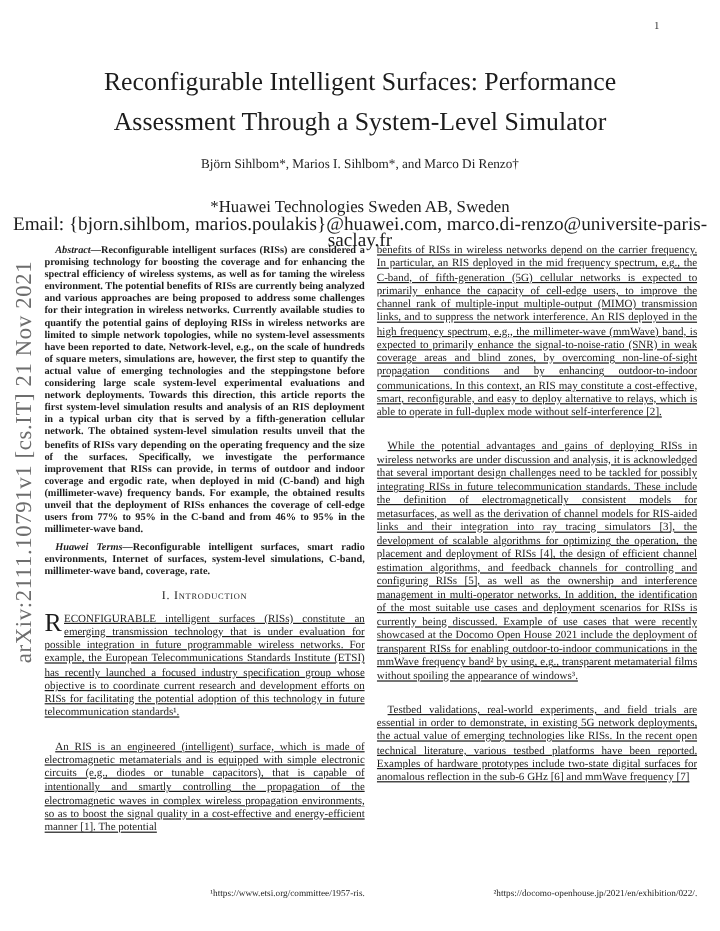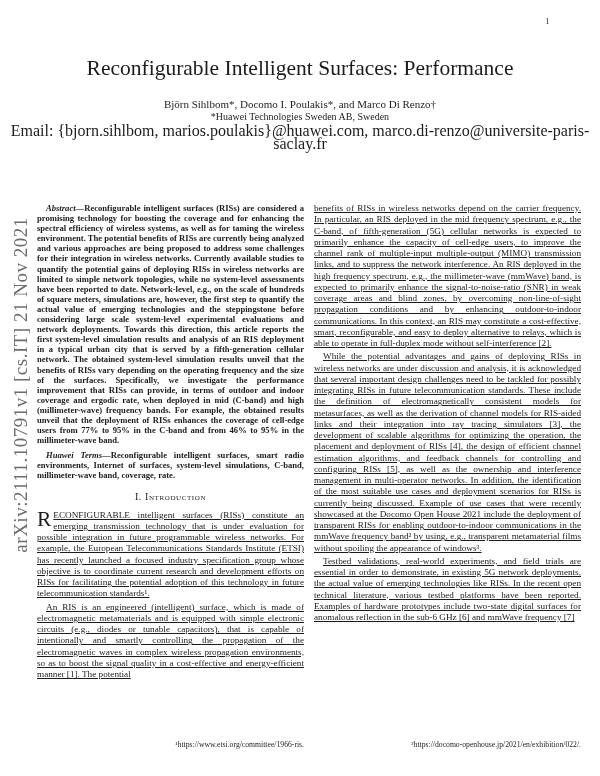--- a/index.html
+++ b/index.html
@@ -32,21 +32,21 @@
   }
   .header {
     position: absolute;
     top: 52px;
     left: 0;
     width: 600px;
     text-align: center;
   }
   .title { font-size: 21.5px; line-height: 33px; font-weight: 400; }
   .authors { margin-top: 12px; font-size: 11px; line-height: 14px; }
-  .affil { font-size: 10px; line-height: 12.5px; }
+  .affil { font-size: 14px; line-height: 12.5px; margin-top: 24px; }
   .email { font-size: 16px; line-height: 13px; }
   .columns {
     position: absolute;
     top: 203px;
     left: 37px;
     width: 544px;
     height: 547px;
     display: flex;
     gap: 10px;
   }
@@ -75,21 +75,21 @@
     letter-spacing: 0.6px;
     margin: 10px 0 8px 0;
   }
   .body-para {
     font-size: 9.2px;
     line-height: 11.25px;
     text-align: justify;
     hyphens: auto;
     text-decoration: underline;
   }
-  .body-para.indent { text-indent: 9px; margin-top: 2px; }
+  .body-para.indent { text-indent: 9px; margin-top: 17px; }
   .dropcap {
     float: left;
     font-size: 21.5px;
     line-height: 17.5px;
     padding: 1px 2px 0 0;
   }
   .footnote {
     font-size: 7.7px;
     line-height: 10.5px;
     text-indent: 8px;
@@ -102,42 +102,43 @@
 
 <div class="page">
 
   <div class="page-number">1</div>
 
   <div class="watermark" style="color: rgb(109, 109, 109);">arXiv:2111.10791v1  [cs.IT]  21 Nov 2021</div>
 
   <div class="header">
     <h1 class="title">
       <div>Reconfigurable Intelligent Surfaces: Performance</div>
+      <div>Assessment Through a System-Level Simulator</div>
     </h1>
-    <div class="authors">Björn Sihlbom*, Docomo I. Poulakis*, and Marco Di Renzo†</div>
+    <div class="authors">Björn Sihlbom*, Marios I. Sihlbom*, and Marco Di Renzo†</div>
     <div class="affil">*Huawei Technologies Sweden AB, Sweden</div>
     <div class="email">Email: {bjorn.sihlbom, marios.poulakis}@huawei.com, marco.di-renzo@universite-paris-saclay.fr</div>
   </div>
 
   <div class="columns">
 
     <div class="column">
       <p class="abstract">
         <span class="lead-label">Abstract—</span><span>Reconfigurable intelligent surfaces (RISs) are considered a promising technology for boosting the coverage and for enhancing the spectral efficiency of wireless systems, as well as for taming the wireless environment. The potential benefits of RISs are currently being analyzed and various approaches are being proposed to address some challenges for their integration in wireless networks. Currently available studies to quantify the potential gains of deploying RISs in wireless networks are limited to simple network topologies, while no system-level assessments have been reported to date. Network-level, e.g., on the scale of hundreds of square meters, simulations are, however, the first step to quantify the actual value of emerging technologies and the steppingstone before considering large scale system-level experimental evaluations and network deployments. Towards this direction, this article reports the first system-level simulation results and analysis of an RIS deployment in a typical urban city that is served by a fifth-generation cellular network. The obtained system-level simulation results unveil that the benefits of RISs vary depending on the operating frequency and the size of the surfaces. Specifically, we investigate the performance improvement that RISs can provide, in terms of outdoor and indoor coverage and ergodic rate, when deployed in mid (C-band) and high (millimeter-wave) frequency bands. For example, the obtained results unveil that the deployment of RISs enhances the coverage of cell-edge users from 77% to 95% in the C-band and from 46% to 95% in the millimeter-wave band.</span>
       </p>
       <p class="abstract index-terms">
         <span class="lead-label">Huawei Terms—</span><span>Reconfigurable intelligent surfaces, smart radio environments, Internet of surfaces, system-level simulations, C-band, millimeter-wave band, coverage, rate.</span>
       </p>
       <h2 class="section-heading">I. Introduction</h2>
       <p class="body-para">
         <span class="dropcap">R</span><span>ECONFIGURABLE intelligent surfaces (RISs) constitute an emerging transmission technology that is under evaluation for possible integration in future programmable wireless networks. For example, the European Telecommunications Standards Institute (ETSI) has recently launched a focused industry specification group whose objective is to coordinate current research and development efforts on RISs for facilitating the potential adoption of this technology in future telecommunication standards¹.</span>
       </p>
       <p class="body-para indent">An RIS is an engineered (intelligent) surface, which is made of electromagnetic metamaterials and is equipped with simple electronic circuits (e.g., diodes or tunable capacitors), that is capable of intentionally and smartly controlling the propagation of the electromagnetic waves in complex wireless propagation environments, so as to boost the signal quality in a cost-effective and energy-efficient manner [1]. The potential</p>
       <div class="footnotes-block">
-        <div class="footnote">¹https://www.etsi.org/committee/1966-ris.</div>
+        <div class="footnote">¹https://www.etsi.org/committee/1957-ris.</div>
       </div>
     </div>
 
     <div class="column">
       <p class="body-para">benefits of RISs in wireless networks depend on the carrier frequency. In particular, an RIS deployed in the mid frequency spectrum, e.g., the C-band, of fifth-generation (5G) cellular networks is expected to primarily enhance the capacity of cell-edge users, to improve the channel rank of multiple-input multiple-output (MIMO) transmission links, and to suppress the network interference. An RIS deployed in the high frequency spectrum, e.g., the millimeter-wave (mmWave) band, is expected to primarily enhance the signal-to-noise-ratio (SNR) in weak coverage areas and blind zones, by overcoming non-line-of-sight propagation conditions and by enhancing outdoor-to-indoor communications. In this context, an RIS may constitute a cost-effective, smart, reconfigurable, and easy to deploy alternative to relays, which is able to operate in full-duplex mode without self-interference [2].</p>
       <p class="body-para indent">While the potential advantages and gains of deploying RISs in wireless networks are under discussion and analysis, it is acknowledged that several important design challenges need to be tackled for possibly integrating RISs in future telecommunication standards. These include the definition of electromagnetically consistent models for metasurfaces, as well as the derivation of channel models for RIS-aided links and their integration into ray tracing simulators [3], the development of scalable algorithms for optimizing the operation, the placement and deployment of RISs [4], the design of efficient channel estimation algorithms, and feedback channels for controlling and configuring RISs [5], as well as the ownership and interference management in multi-operator networks. In addition, the identification of the most suitable use cases and deployment scenarios for RISs is currently being discussed. Example of use cases that were recently showcased at the Docomo Open House 2021 include the deployment of transparent RISs for enabling outdoor-to-indoor communications in the mmWave frequency band² by using, e.g., transparent metamaterial films without spoiling the appearance of windows³.</p>
       <p class="body-para indent">Testbed validations, real-world experiments, and field trials are essential in order to demonstrate, in existing 5G network deployments, the actual value of emerging technologies like RISs. In the recent open technical literature, various testbed platforms have been reported. Examples of hardware prototypes include two-state digital surfaces for anomalous reflection in the sub-6 GHz [6] and mmWave frequency [7]</p>
       <div class="footnotes-block">
         <div class="footnote">²https://docomo-openhouse.jp/2021/en/exhibition/022/.</div>
       </div>

